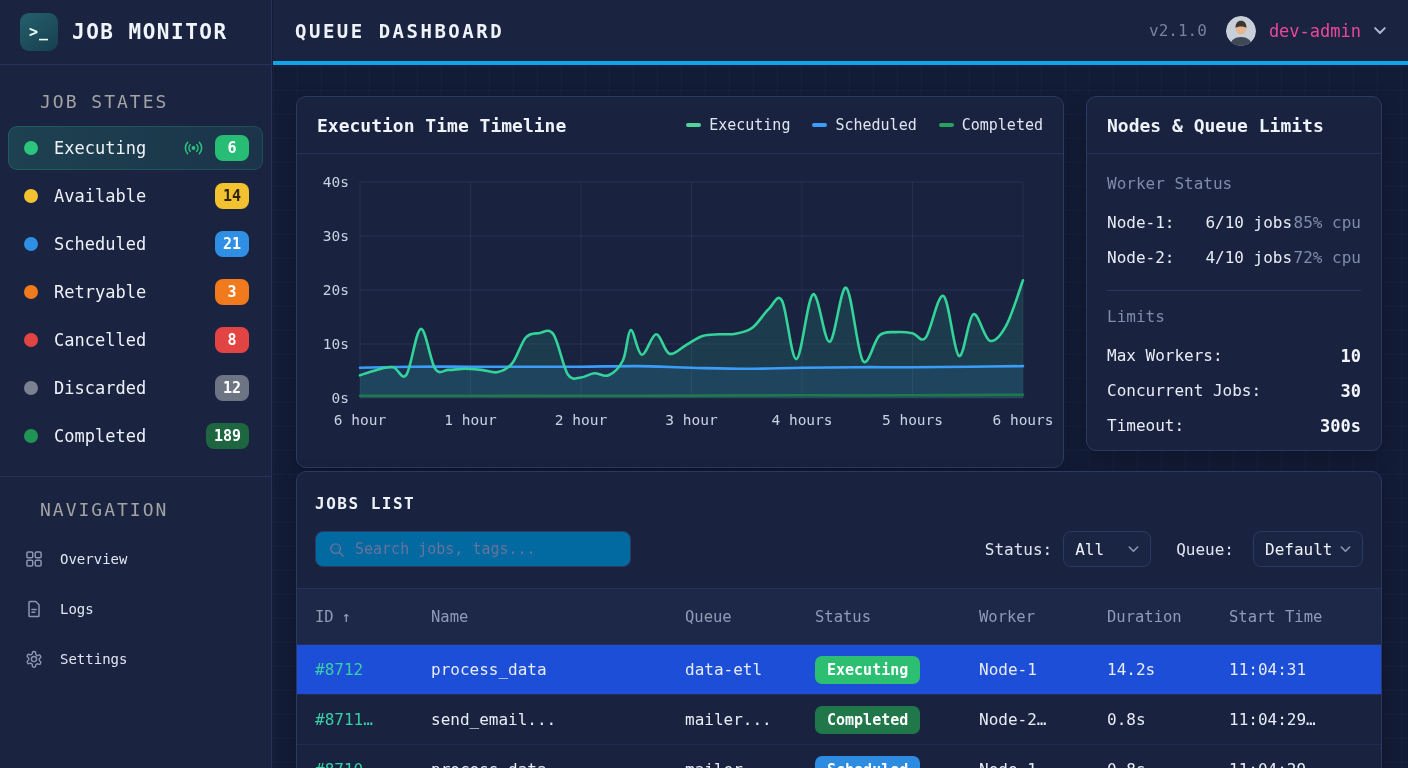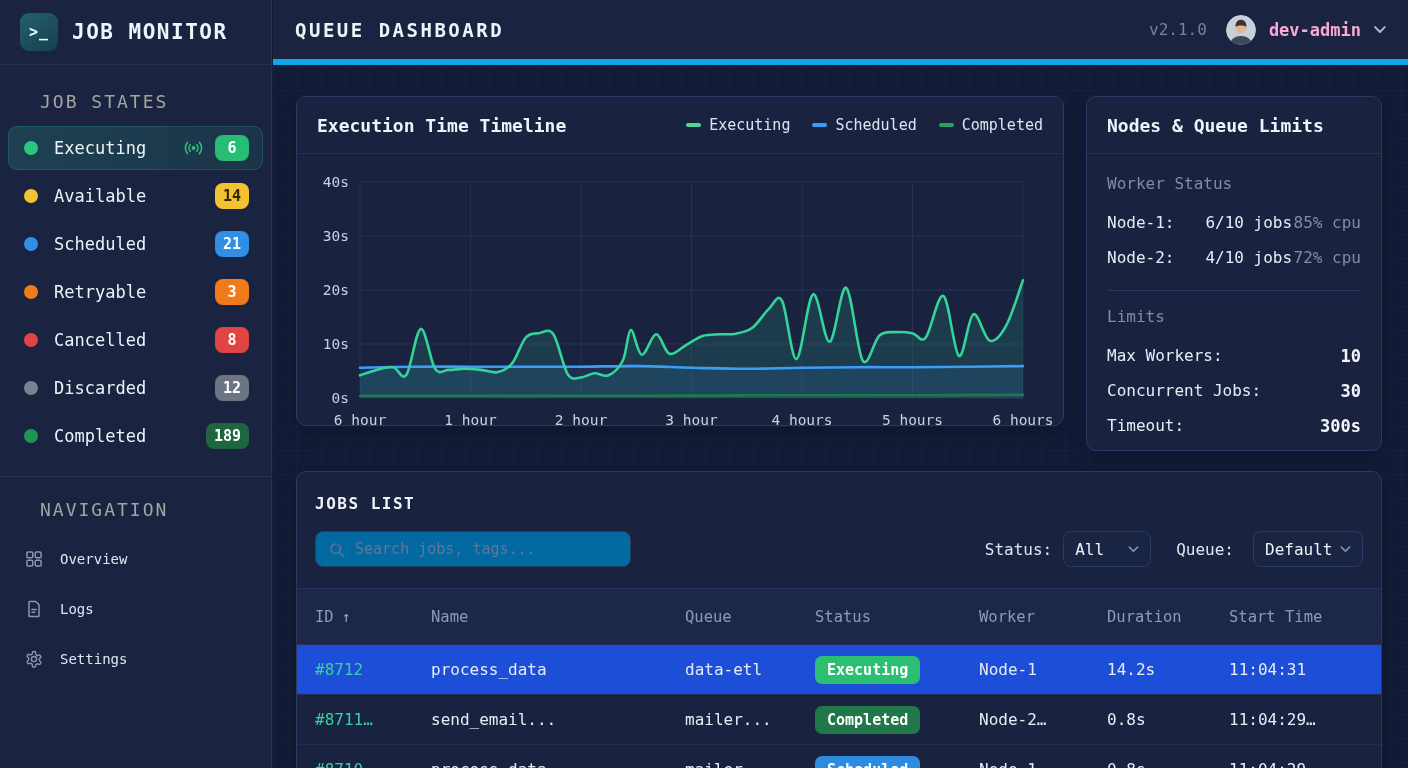--- a/index.html
+++ b/index.html
@@ -49,49 +49,49 @@
   .side-divider { border-top:1px solid #253159; margin:18px 0 22px; }
   .nav-list { margin-top:14px; }
   .nav-item {
     height:50px; display:flex; align-items:center; gap:16px;
     padding:0 24px; cursor:pointer; color:#8a96b2;
   }
   .nav-item span.nav-label { font-size:14px; color:#dfe6f2; }
   
   .topbar {
     position:absolute; left:273px; right:0; top:0; height:65px;
-    background:#1a2441; border-bottom:6px solid #0ea5e9; z-index:2;
+    background:#1a2441; border-bottom:4px solid #0ea5e9; z-index:2;
     display:flex; align-items:center; padding:0 22px;
   }
   .page-title { font-size:19px; font-weight:bold; letter-spacing:2.5px; color:#eef2f9; }
   .topbar-right { margin-left:auto; display:flex; align-items:center; gap:13px; }
   .version { font-size:16px; color:#76829f; margin-right:6px; }
   .avatar { width:30px; height:30px; border-radius:50%; overflow:hidden; flex:0 0 auto; }
-  .username { font-size:17px; color:#f9a8d4;font-weight:bold; }
+  .username { font-size:17px; color:#ec4899; }
   
   .main {
     position:absolute; left:273px; top:66px; right:0; bottom:0;
     background-color:#131c37;
     background-image:
       linear-gradient(rgba(84,118,205,0.055) 1px, transparent 1px),
       linear-gradient(90deg, rgba(84,118,205,0.055) 1px, transparent 1px);
     background-size:24px 24px;
     overflow:hidden;
   }
   .card {
     position:absolute; background:#192340; border:1px solid #2b3a63;
     border-radius:10px; box-shadow:0 6px 18px rgba(0,0,0,0.25);
   }
   .card-head {
     height:57px; display:flex; align-items:center;
     padding:0 20px; border-bottom:1px solid #253159;
   }
   .card-title { font-size:18px; font-weight:bold; color:#eef2f9; }
   
-  .timeline-card { left:23px; top:30px; width:768px; height:330px; }
+  .timeline-card { left:23px; top:30px; width:768px; height:372px; }
   .legend { margin-left:auto; display:flex; align-items:center; gap:22px; }
   .legend-item { display:flex; align-items:center; gap:8px; }
   .legend-dash { width:15px; height:4px; border-radius:2px; }
   .legend-label { font-size:15px; color:#dfe5f0; }
   .chart-body { position:relative; }
   .chart-body svg text { font-family:"DejaVu Sans Mono","Liberation Mono",monospace; }
   
   .nodes-card { left:813px; top:30px; width:296px; height:355px; }
   .nodes-body { padding:20px 20px 0; }
   .sub-label { font-size:16px; color:#7f8bab; margin-bottom:12px; }

